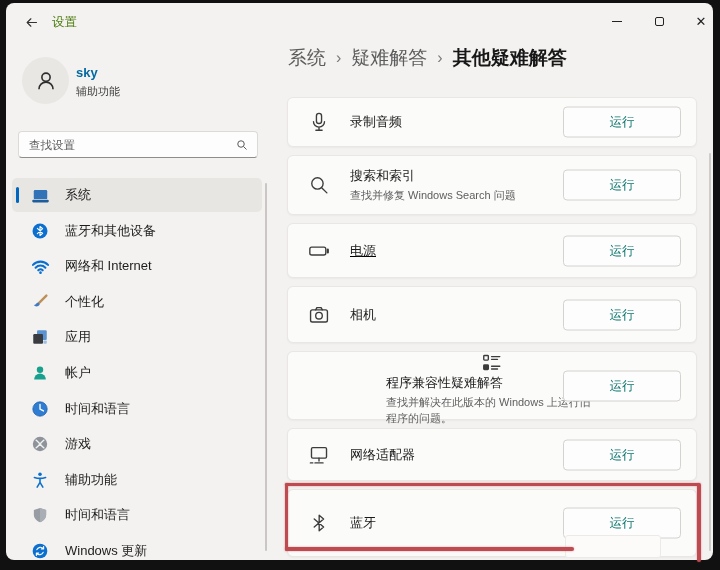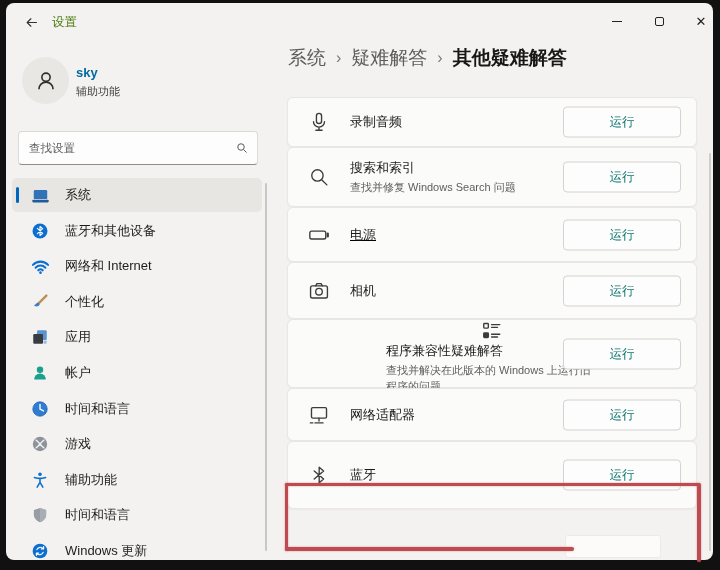--- a/index.html
+++ b/index.html
@@ -21,21 +21,21 @@
   .wc-max .box { width:9px; height:9px; border:1.2px solid #222; border-radius:2px; }
   .wc-close { font-size:13px; }
 
   
   .avatar { position:absolute; left:16px; top:54px; width:47px; height:47px;
     border-radius:50%; background:#e9e7e4; display:flex; align-items:center; justify-content:center; }
   .profile-name { position:absolute; left:70px; top:62px; font-size:13px; font-weight:bold; color:#0369a1; }
   .profile-type { position:absolute; left:70px; top:81px; font-size:11px; color:#424242; }
 
   
-  .search-box { position:absolute; left:12px; top:128px; width:240px; height:34px;
+  .search-box { position:absolute; left:12px; top:128px; width:240px; height:27px;
     background:#fdfdfd; border:1px solid #dcdad7; border-bottom-color:#8f8d8b;
     border-radius:4px; display:flex; align-items:center; }
   .search-box input { flex:1; border:none; outline:none; background:transparent;
     font-size:11.5px; color:#333; padding:0 6px 0 10px; font-family:inherit; }
   .search-box input::placeholder { color:#5e5e5e; opacity:1; }
   .search-box .mag { margin-right:9px; display:flex; }
 
   
   .nav { position:absolute; left:6px; top:175px; width:250px; }
   .nav-item { position:relative; height:34px; margin-bottom:1.6px; border-radius:5px;
@@ -51,21 +51,21 @@
     background:#c9c6c3; border-radius:1px; }
 
   
   .breadcrumb { position:absolute; left:282px; top:42px; font-size:19px; color:#5d5d5d;
     display:flex; align-items:center; gap:10px; white-space:nowrap; }
   .breadcrumb .crumb { cursor:pointer; }
   .breadcrumb .sep { font-size:16px; color:#7a7a7a; }
   .breadcrumb .current { color:#171717; font-weight:bold; }
 
   .cards { position:absolute; left:281px; top:94px; width:410px;
-    display:flex; flex-direction:column; }
+    display:flex; flex-direction:column; gap:8px; }
   .card { position:relative; background:#fbfbfa; border:1px solid #e9e6e3;
     border-radius:6px; box-shadow:0 1px 2px rgba(0,0,0,0.04);
     display:flex; align-items:center; }
   .card .ricon { width:62px; display:flex; align-items:center; justify-content:center; flex-shrink:0; }
   .card .rtext { max-width:212px; }
   .card .rtitle { font-size:13px; color:#1b1b1b; }
   .card .rsub { font-size:11px; color:#5e5e5e; margin-top:3px; line-height:1.45; }
   .run-btn { position:absolute; right:15px; top:50%; transform:translateY(-50%);
     width:118px; height:31px; background:#fdfdfd; border:1px solid #d5d2cf;
     border-radius:4px; font-size:12.5px; color:#0f766e; font-family:inherit;

